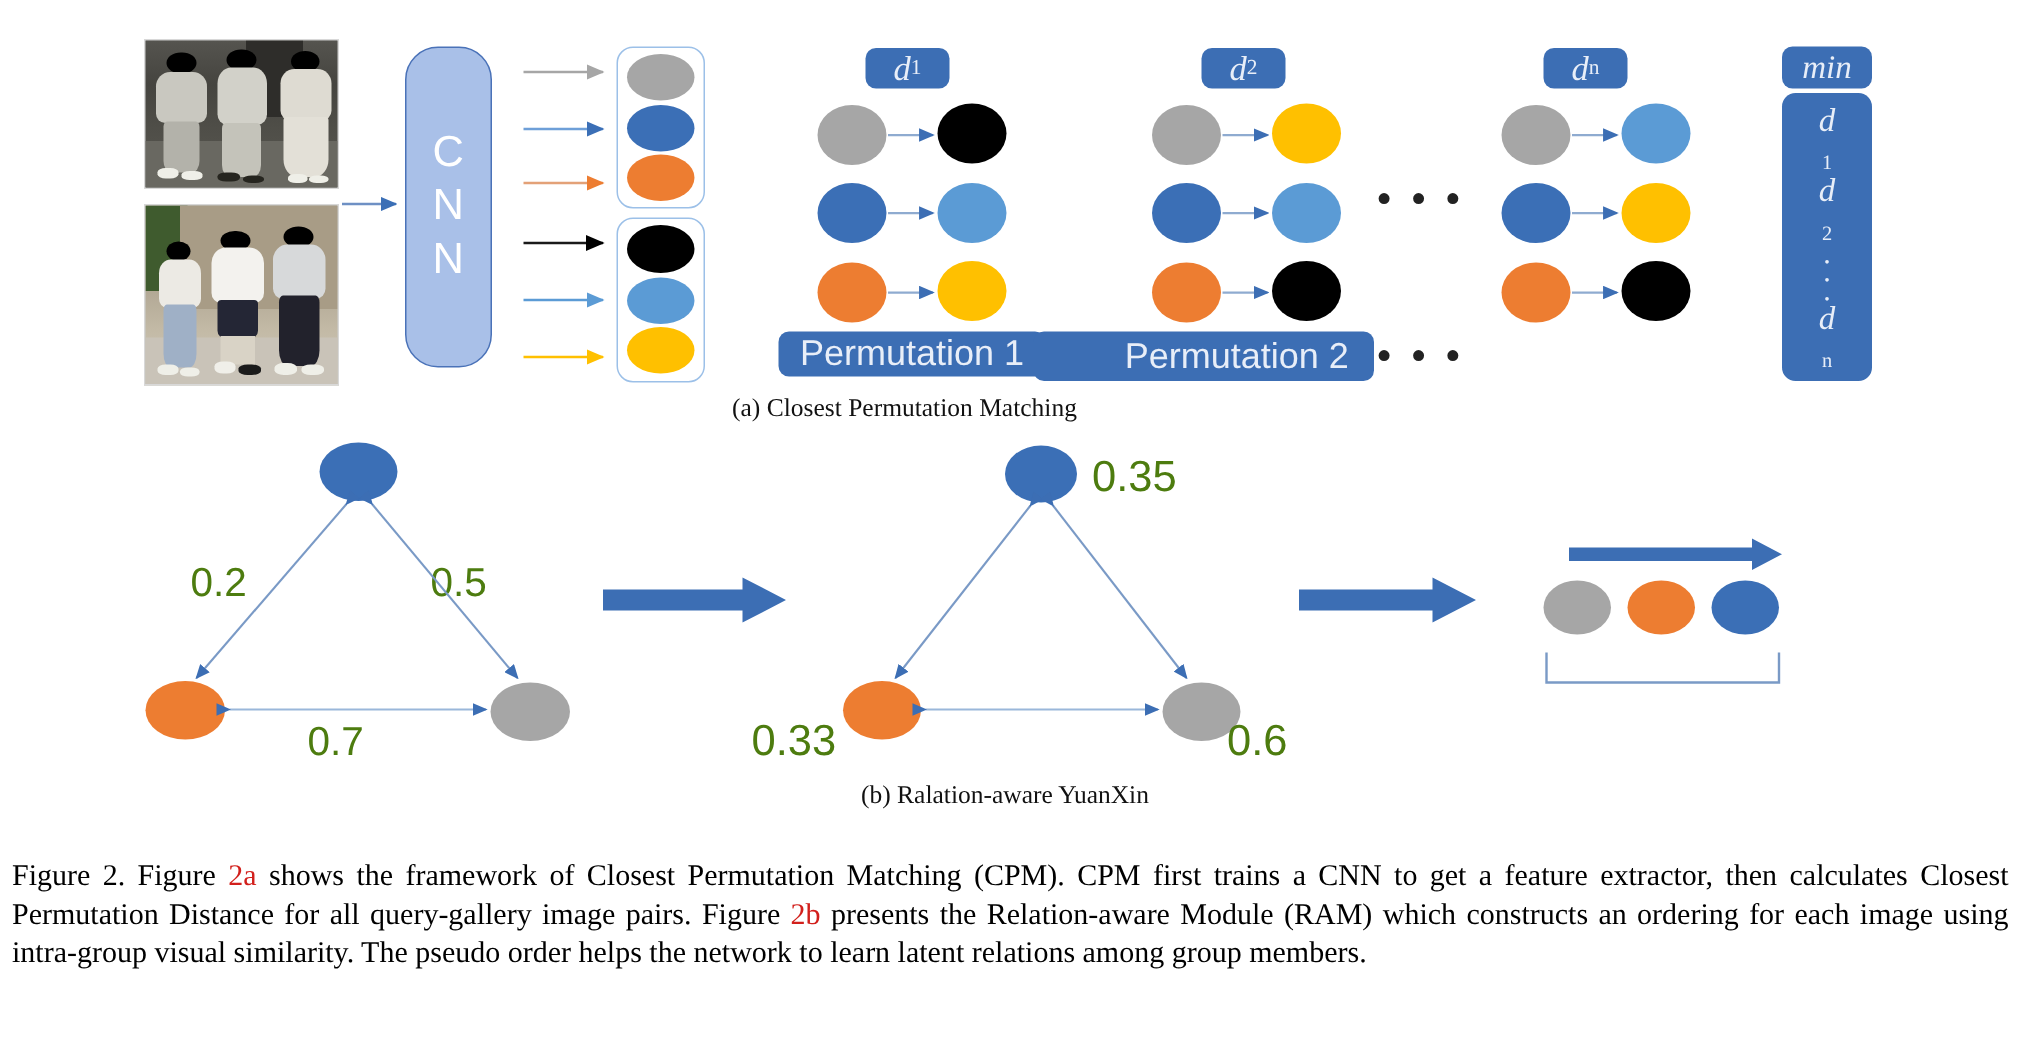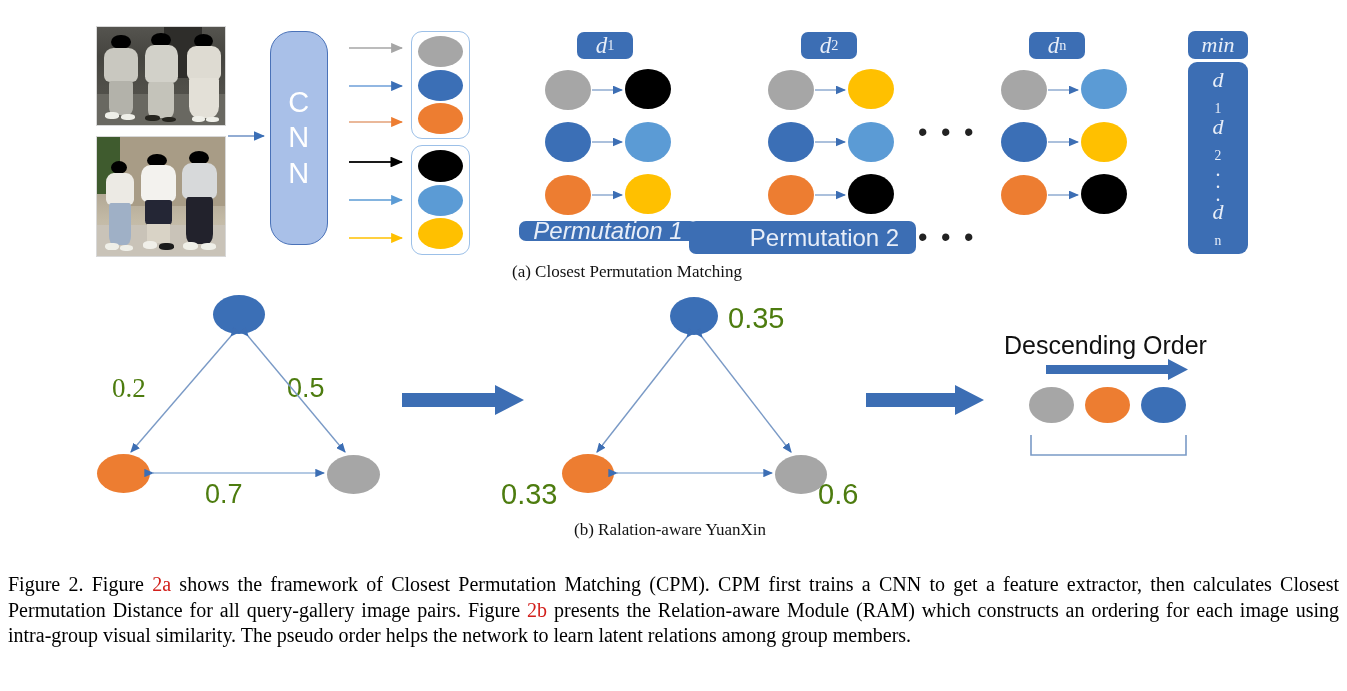--- a/index.html
+++ b/index.html
@@ -181,21 +181,21 @@
   <div class="pill pill-d math" style="left:577px;top:32px;width:56px;height:27px;">
     <span>d</span>
       <sub class="s">1</sub>
   </div>
   <div class="circ" style="left:545px;top:70px;width:46px;height:40px;background:#a6a6a6;"></div>
   <div class="circ" style="left:625px;top:69px;width:46px;height:40px;background:#000000;"></div>
   <div class="circ" style="left:545px;top:122px;width:46px;height:40px;background:#3b6fb6;"></div>
   <div class="circ" style="left:625px;top:122px;width:46px;height:40px;background:#5b9bd5;"></div>
   <div class="circ" style="left:545px;top:175px;width:46px;height:40px;background:#ed7d31;"></div>
   <div class="circ" style="left:625px;top:174px;width:46px;height:40px;background:#ffc000;"></div>
-  <div class="pill pill-perm" style="left:519px;top:221px;width:178px;height:20px;font-style:italic;">Permutation 1</div>
+  <div class="pill pill-perm" style="left:519px;top:221px;width:178px;height:30px;">Permutation 1</div>
 
   <div class="pill pill-d math" style="left:801px;top:32px;width:56px;height:27px;">
     <span>d</span>
       <sub class="s">2</sub>
   </div>
   <div class="circ" style="left:768px;top:70px;width:46px;height:40px;background:#a6a6a6;"></div>
   <div class="circ" style="left:848px;top:69px;width:46px;height:40px;background:#ffc000;"></div>
   <div class="circ" style="left:768px;top:122px;width:46px;height:40px;background:#3b6fb6;"></div>
   <div class="circ" style="left:848px;top:122px;width:46px;height:40px;background:#5b9bd5;"></div>
   <div class="circ" style="left:768px;top:175px;width:46px;height:40px;background:#ed7d31;"></div>
@@ -219,39 +219,38 @@
   <div class="pill pill-min math" style="left:1188px;top:31px;width:60px;height:28px;">min</div>
   <div class="minbox" style="left:1188px;top:62px;width:60px;height:192px;">
     <span><span>d</span><sub class="s">1</sub></span>
     <span><span>d</span><sub class="s">2</sub></span>
     <span class="dot-small">.</span>
     <span class="dot-small">.</span>
     <span class="dot-small">.</span>
     <span><span>d</span><sub class="s">n</sub></span>
   </div>
 
-  <div class="subcap" style="left:512px;top:262px;">(a) Closest Permutation Matching</div>
+  <div class="subcap" style="left:488px;top:262px;">(a) Closest Permutation Matching</div>
 
   <div class="circ" style="left:213px;top:295px;width:52px;height:39px;background:#3b6fb6;"></div>
   <div class="circ" style="left:97px;top:454px;width:53px;height:39px;background:#ed7d31;"></div>
   <div class="circ" style="left:327px;top:455px;width:53px;height:39px;background:#a6a6a6;"></div>
-  <div class="gnum" style="left:112px;top:373px;font-family:Liberation Serif, serif;">0.2</div>
+  <div class="gnum" style="left:127px;top:373px;">0.2</div>
   <div class="gnum" style="left:287px;top:373px;">0.5</div>
   <div class="gnum" style="left:205px;top:479px;">0.7</div>
 
   <div class="circ" style="left:670px;top:297px;width:48px;height:38px;background:#3b6fb6;"></div>
   <div class="circ" style="left:562px;top:454px;width:52px;height:39px;background:#ed7d31;"></div>
   <div class="circ" style="left:775px;top:455px;width:52px;height:39px;background:#a6a6a6;"></div>
   <div class="gnum big" style="left:728px;top:302px;">0.35</div>
   <div class="gnum big" style="left:501px;top:478px;">0.33</div>
   <div class="gnum big" style="left:818px;top:478px;">0.6</div>
 
   <div class="subcap" style="left:574px;top:520px;">(b) Ralation-aware YuanXin</div>
 
-  <div class="rlabel" style="left:1004px;top:331px;">Descending Order</div>
   <div class="circ" style="left:1029px;top:387px;width:45px;height:36px;background:#a6a6a6;"></div>
   <div class="circ" style="left:1085px;top:387px;width:45px;height:36px;background:#ed7d31;"></div>
   <div class="circ" style="left:1141px;top:387px;width:45px;height:36px;background:#3b6fb6;"></div>
 
   <svg class="overlay" viewBox="0 0 1347 691">
     <defs>
       <marker id="m-gray" markerWidth="7" markerHeight="6" refX="6.4" refY="3" orient="auto">
         <path d="M0,0 L7,3 L0,6 z" fill="#a6a6a6"></path>
         </marker>
       <marker id="m-blue" markerWidth="7" markerHeight="6" refX="6.4" refY="3" orient="auto">

